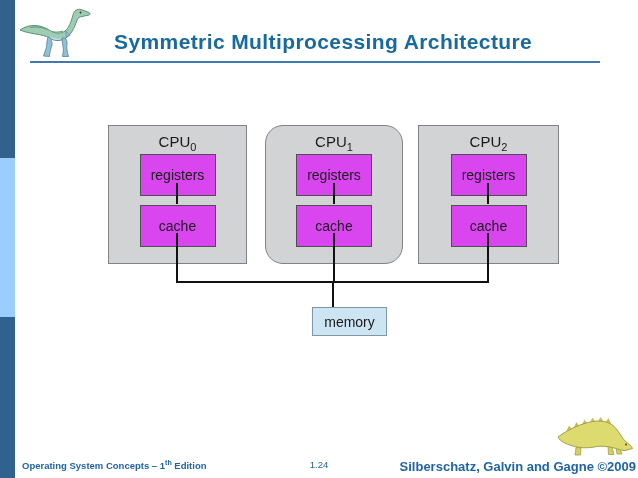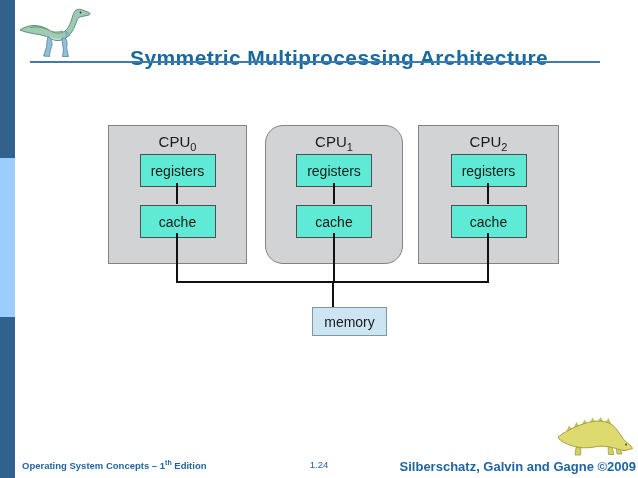--- a/index.html
+++ b/index.html
@@ -10,41 +10,41 @@
   
   .sidebar{position:absolute;left:0;top:0;width:15px;height:478px;}
   .seg{width:100%;}
   .seg-top{height:158px;background:#32618e;}
   .seg-mid{height:159px;background:#9bcdfe;}
   .seg-bot{height:161px;background:#31628f;}
 
   
   .logo{position:absolute;left:18px;top:3px;width:76px;height:58px;}
   .title{
-    position:absolute;left:114px;top:30px;margin:16px;
+    position:absolute;left:114px;top:30px;margin:0;
     font-size:21px;font-weight:bold;color:#17699e;letter-spacing:0.4px;white-space:nowrap;
   }
   .title-rule{position:absolute;left:30px;top:61px;width:570px;height:2px;background:#3e7ab0;}
 
   
   .cpu-box{
     position:absolute;top:125px;height:139px;background:#d1d3d4;
     border:1px solid #808285;box-sizing:border-box;
   }
   .cpu0{left:108px;width:139px;}
   .cpu1{left:265px;width:138px;border-radius:18px;}
   .cpu2{left:418px;width:141px;}
   .cpu-label{
     position:absolute;top:7px;left:0;width:100%;text-align:center;
     font-size:15px;color:#1a1a1a;
   }
   .cpu-label sub{font-size:11px;}
   .inner-box{
     position:absolute;left:50%;transform:translateX(-50%);
-    width:76px;height:33px;background:#5eead4;border:1px solid #4d4f53;
+    width:76px;height:42px;background:#d946ef;border:1px solid #4d4f53;
     box-sizing:border-box;display:flex;align-items:center;justify-content:center;
     font-size:14px;color:#1a1a1a;
   }
   .registers{top:28px;}
   .cache{top:79px;}
 
   .line{position:absolute;background:#111111;}
   .v{width:2px;}
   .h{height:2px;}
   .l-c0-a{left:176px;top:183px;height:21px;}

